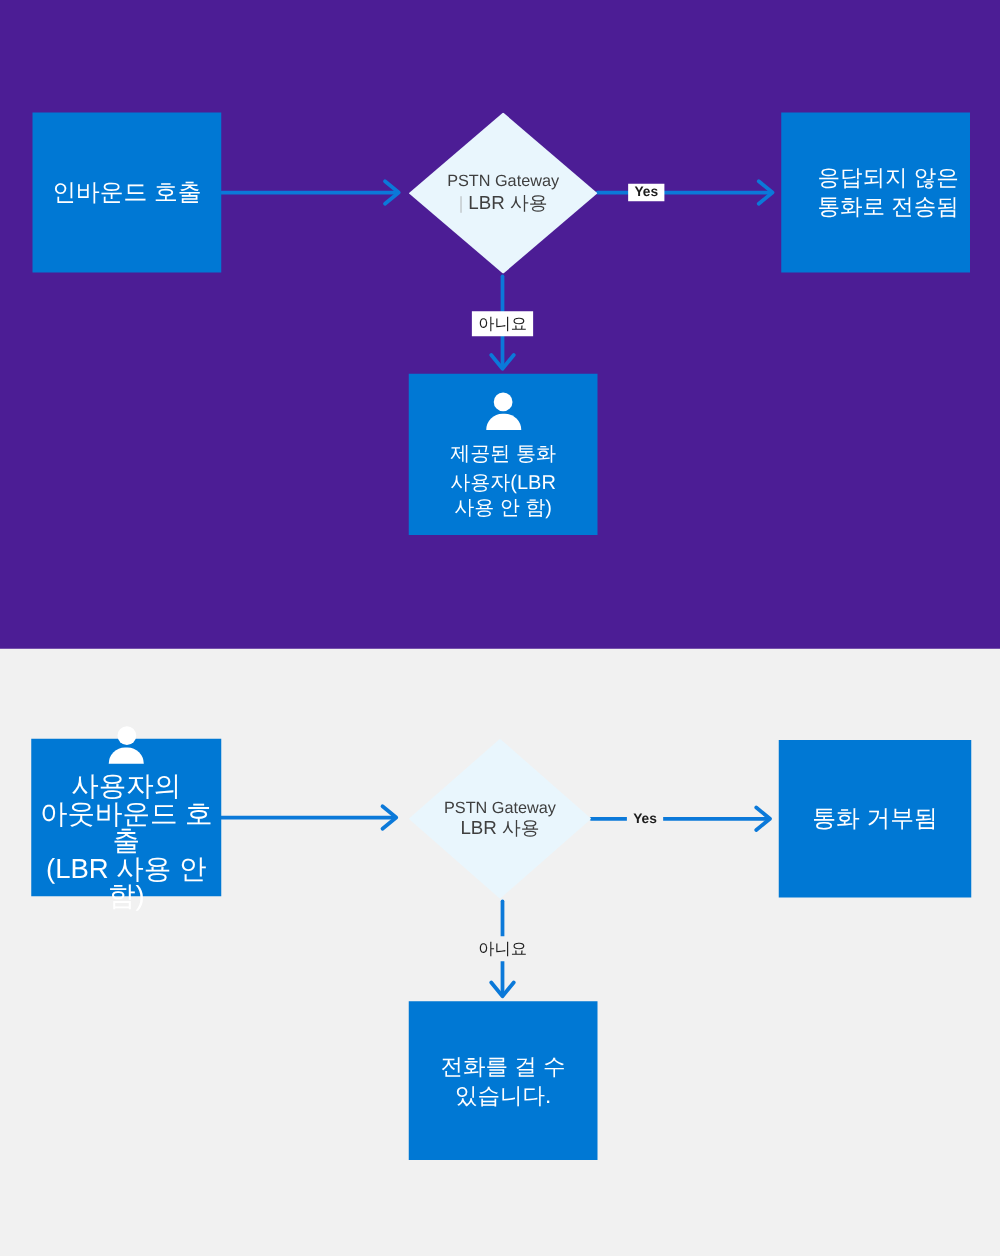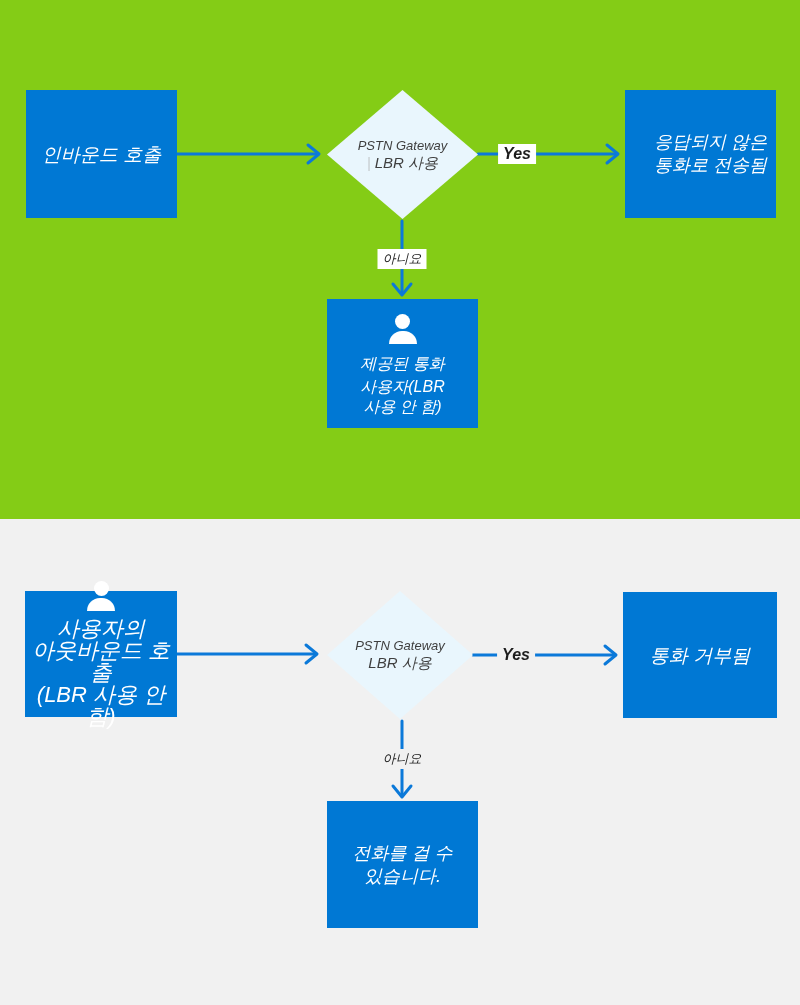--- a/index.html
+++ b/index.html
@@ -2,23 +2,22 @@
 <html><head>
 <meta charset="utf-8">
 <style>
   html,body { margin:0; padding:0; }
   body { font-family: "Liberation Sans", sans-serif; }
 
   .canvas {
     position: relative;
     width: 800px;
     height: 1005px;
-    background: #84cc16;
+    background: #4c1d95;
     overflow: hidden;
-    font-style: italic;
   }
   .section-bottom {
     position: absolute;
     left: 0; top: 519px;
     width: 800px; height: 486px;
     background: #f1f1f1;
   }
 
   .arrow-layer {
     position: absolute;
@@ -76,21 +75,21 @@
   .edge-label {
     position: absolute;
     transform: translate(-50%, -50%);
     font-size: 13px;
     color: #1c1c1c;
     padding: 1px 5px;
     white-space: nowrap;
   }
   .edge-label.on-white { background: #ffffff; }
   .edge-label.on-gray  { background: #f1f1f1; }
-  .edge-label.bold { font-weight: bold; font-size: 16px; }
+  .edge-label.bold { font-weight: bold; font-size: 11px; }
 
   
   #box-inbound     { left: 26px;  top: 90px;  width: 151px; height: 128px; }
   #diamond-1       { left: 327px; top: 90px;  width: 151px; height: 129px; }
   #box-unanswered  { left: 625px; top: 90px;  width: 151px; height: 128px; padding-left: 20px; }
   #box-offered     { left: 327px; top: 299px; width: 151px; height: 129px; padding-top: 4px; }
   #box-outbound    { left: 25px;  top: 591px; width: 152px; height: 126px; }
   #diamond-2       { left: 327px; top: 591px; width: 146px; height: 128px; }
   #box-rejected    { left: 623px; top: 592px; width: 154px; height: 126px; }
   #box-canplace    { left: 327px; top: 801px; width: 151px; height: 127px; text-align: right; }

